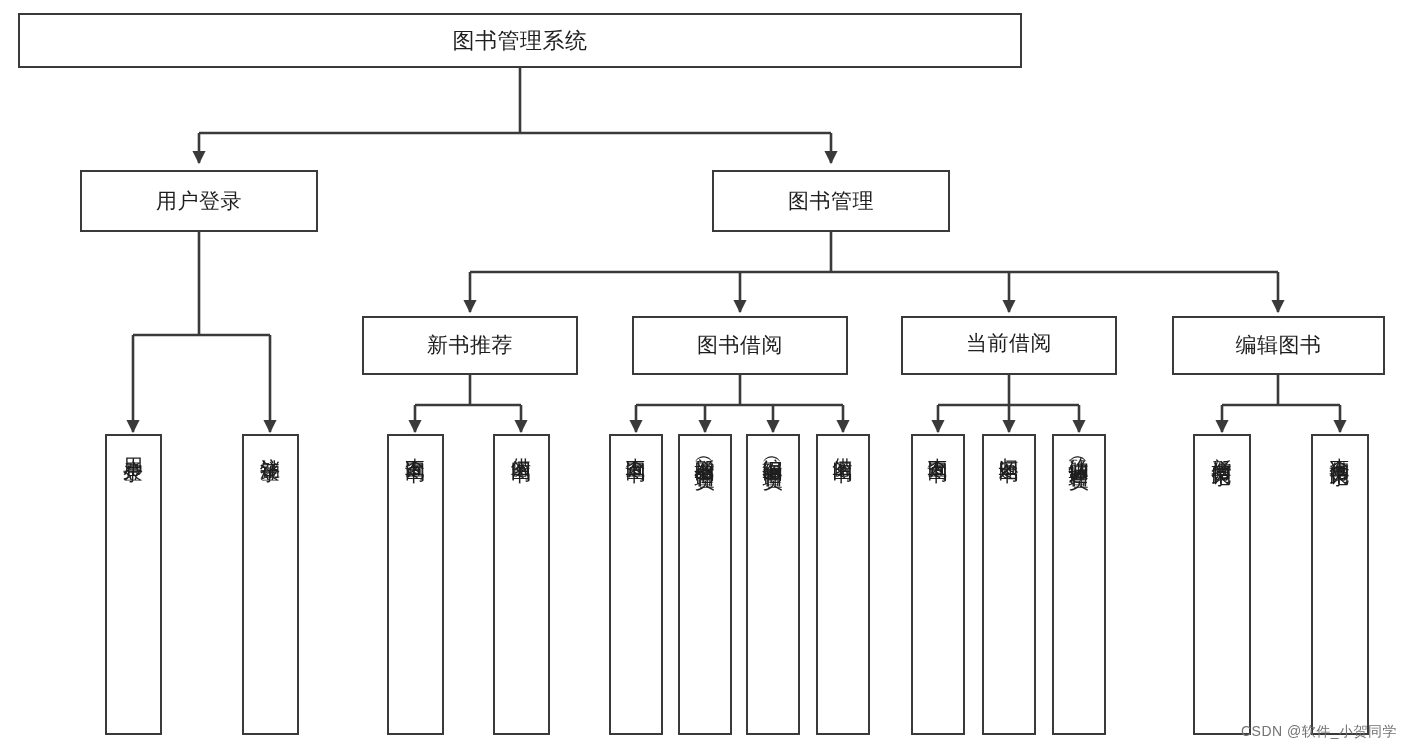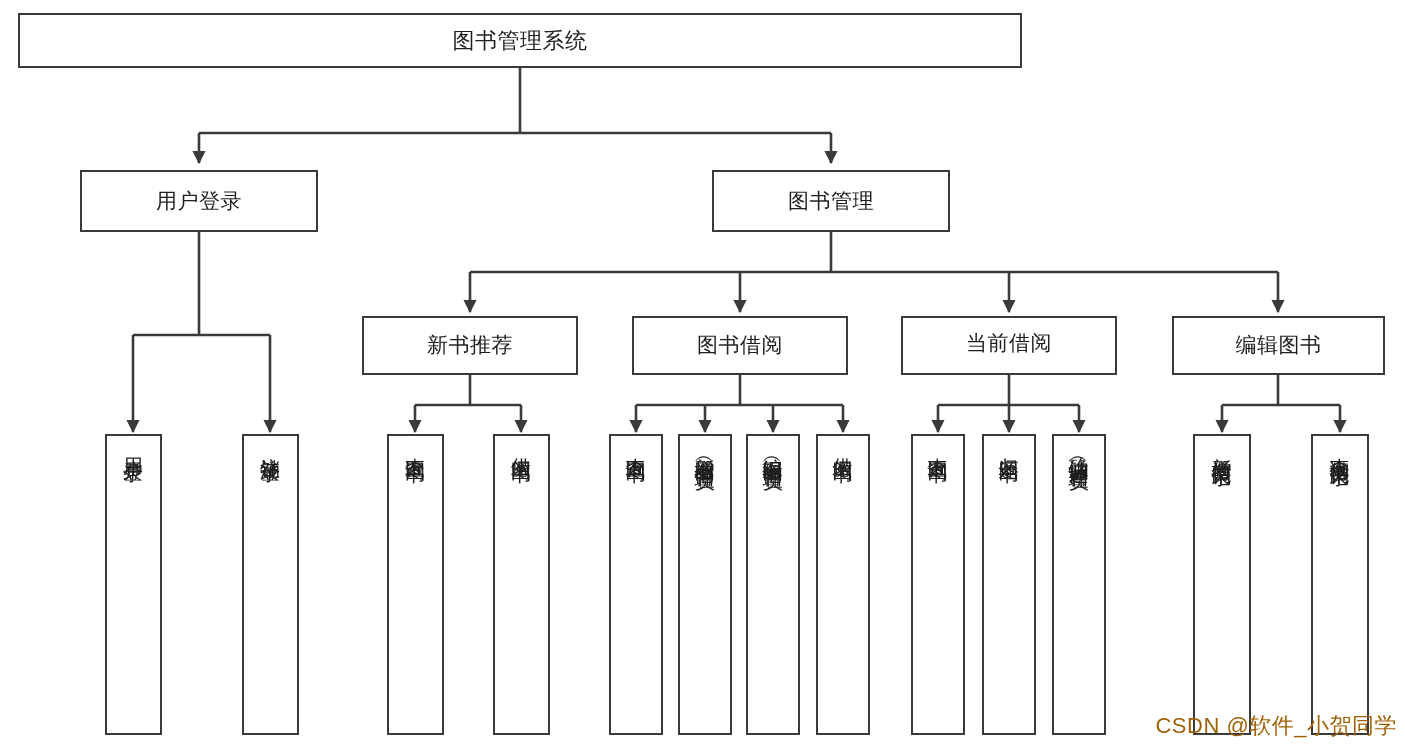--- a/index.html
+++ b/index.html
@@ -62,22 +62,22 @@
     text-orientation: upright;
     font-size: 20px;
     line-height: 1.0;
     letter-spacing: 2px;
     white-space: nowrap;
   }
   #watermark {
     position: absolute;
     right: 8px;
     bottom: 6px;
-    font-size: 22px;
-    color: #a16207;
+    font-size: 14px;
+    color: #737373;
     letter-spacing: 0.5px;
     white-space: nowrap;
     z-index: 5;
     font-family: "Liberation Sans", "DejaVu Sans", sans-serif;
   }
 </style>
 </head>
 <body>
 
 <div id="diagram">

